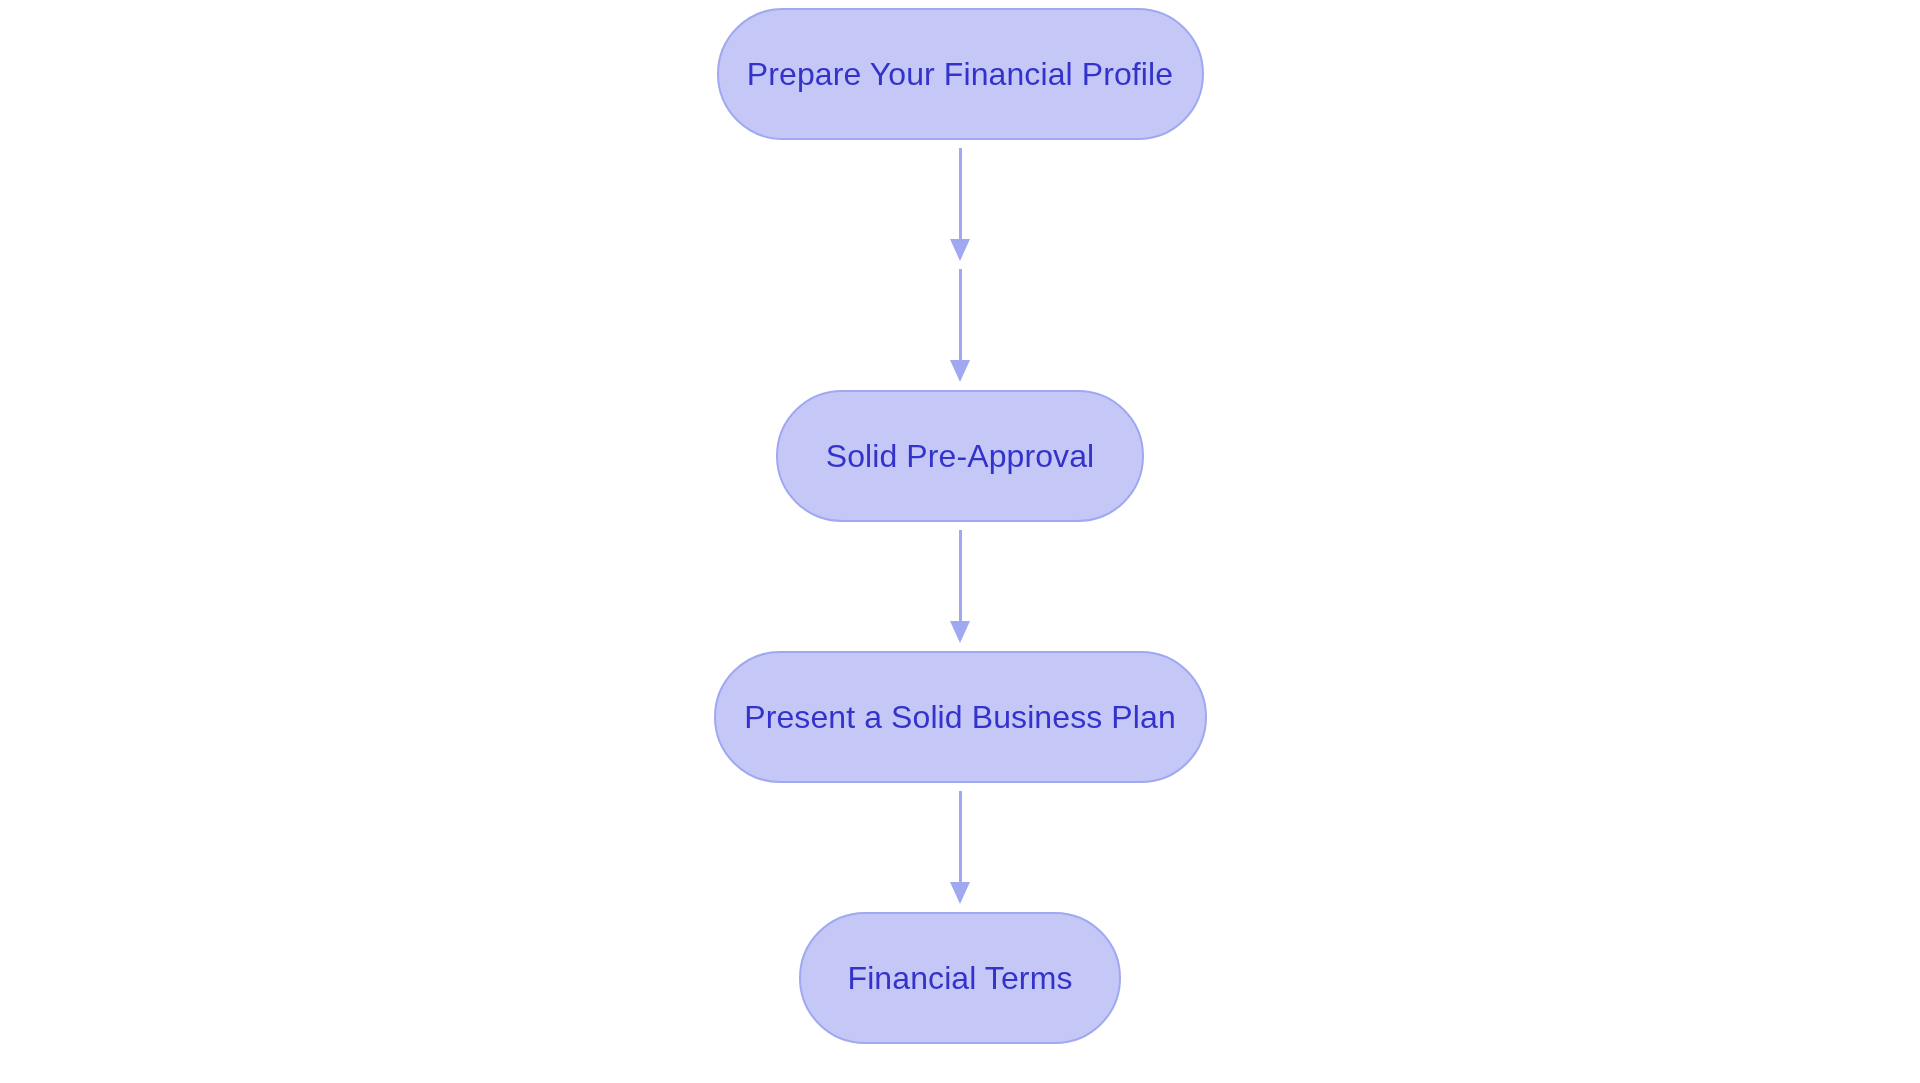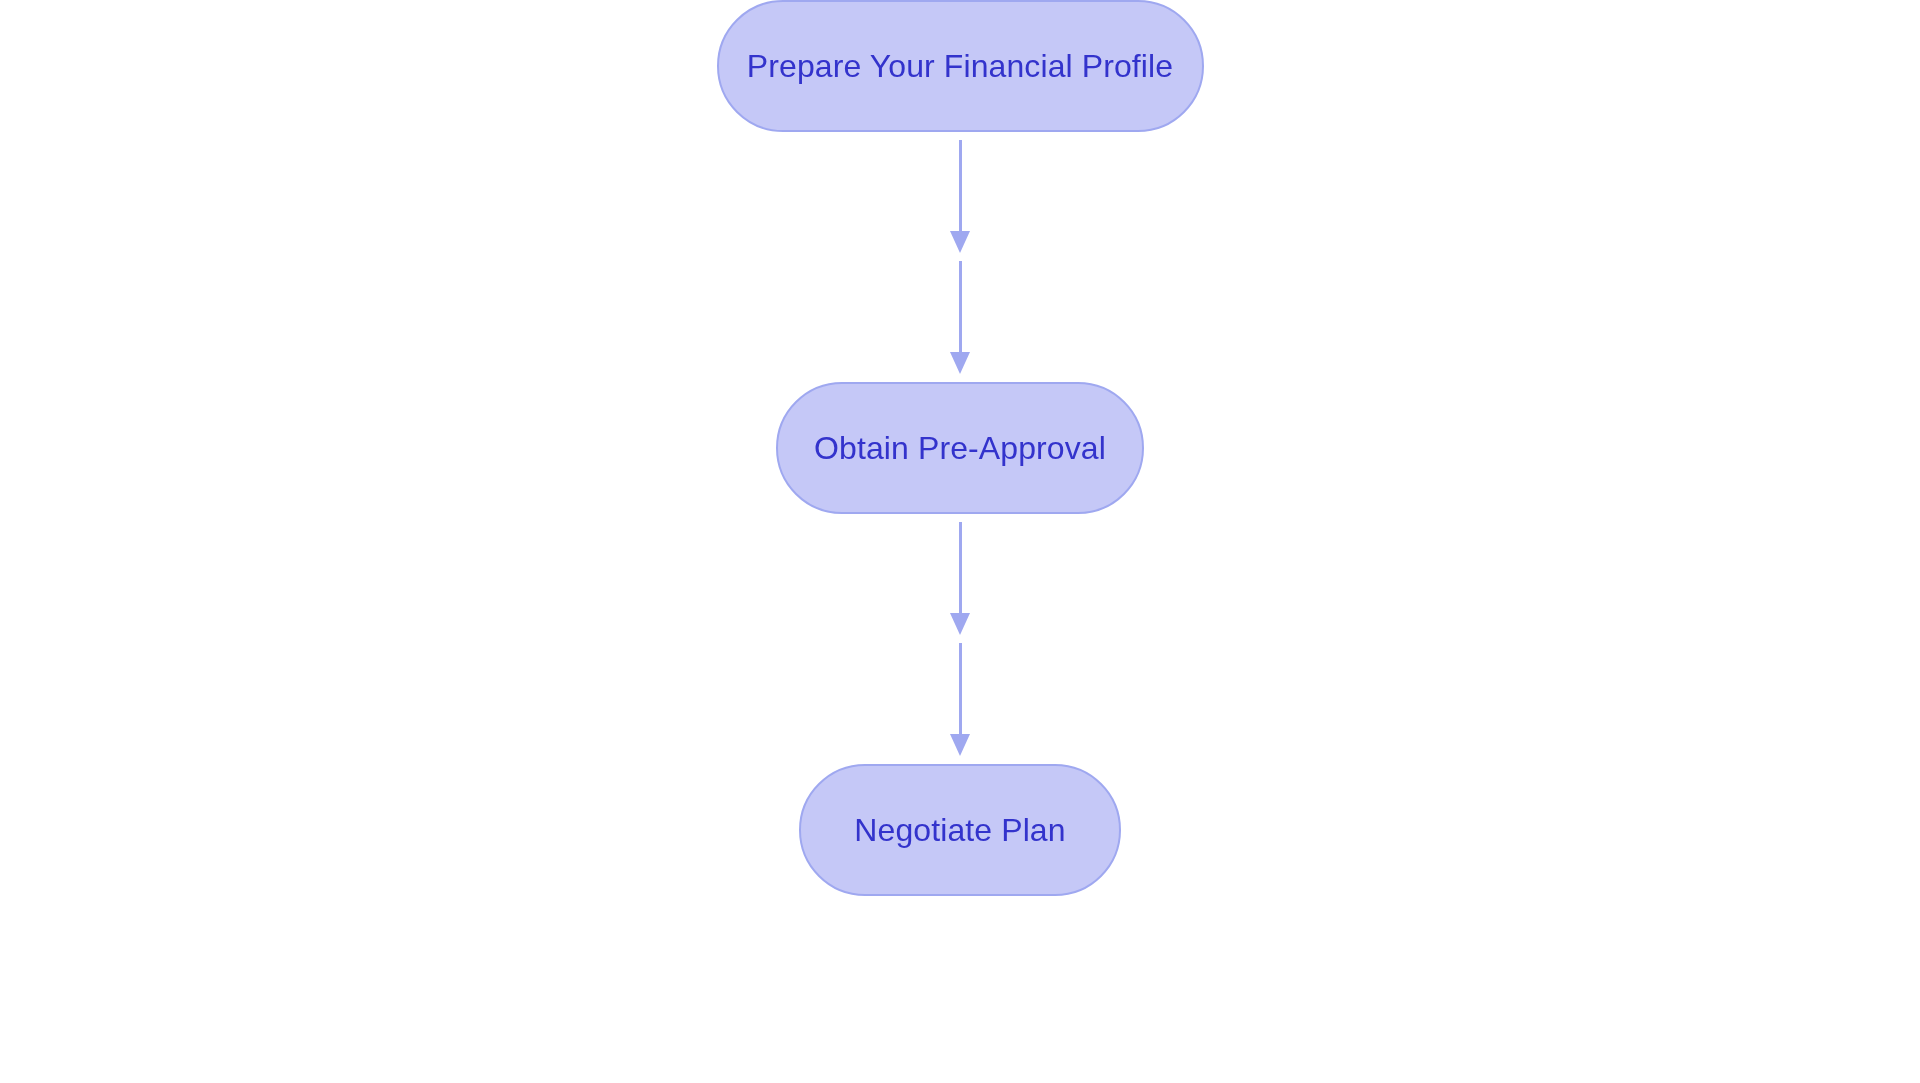--- a/index.html
+++ b/index.html
@@ -25,20 +25,21 @@
   .flow-column {
     position: absolute;
     left: 0;
     top: 0;
     width: 1920px;
     height: 986px;
     display: flex;
     flex-direction: column;
     align-items: center;
     justify-content: flex-start;
+    padding-top: 8px;
     box-sizing: border-box;
     gap: 8px;
   }
 
   
   .node {
     height: 132px;
     box-sizing: border-box;
     background: #c5c8f7;
     border: 2px solid #9fa8f0;
@@ -104,32 +105,35 @@
       <div class="connector-arrowhead"></div>
     </div>
 
 
     <div class="connector">
       <div class="connector-line"></div>
       <div class="connector-arrowhead"></div>
     </div>
 
     <div class="node node-w3">
-      <span class="node-label">Obtain Pre-Approval</span>
+      <span class="node-label">Solid Pre-Approval</span>
     </div>
 
     <div class="connector">
       <div class="connector-line"></div>
       <div class="connector-arrowhead"></div>
     </div>
 
+    <div class="node node-w4">
+      <span class="node-label">Present a Solid Business Plan</span>
+    </div>
 
     <div class="connector">
       <div class="connector-line"></div>
       <div class="connector-arrowhead"></div>
     </div>
 
     <div class="node node-w5">
-      <span class="node-label">Negotiate Plan</span>
+      <span class="node-label">Financial Terms</span>
     </div>
 
   </div>
 </div>
 
 </body></html>

